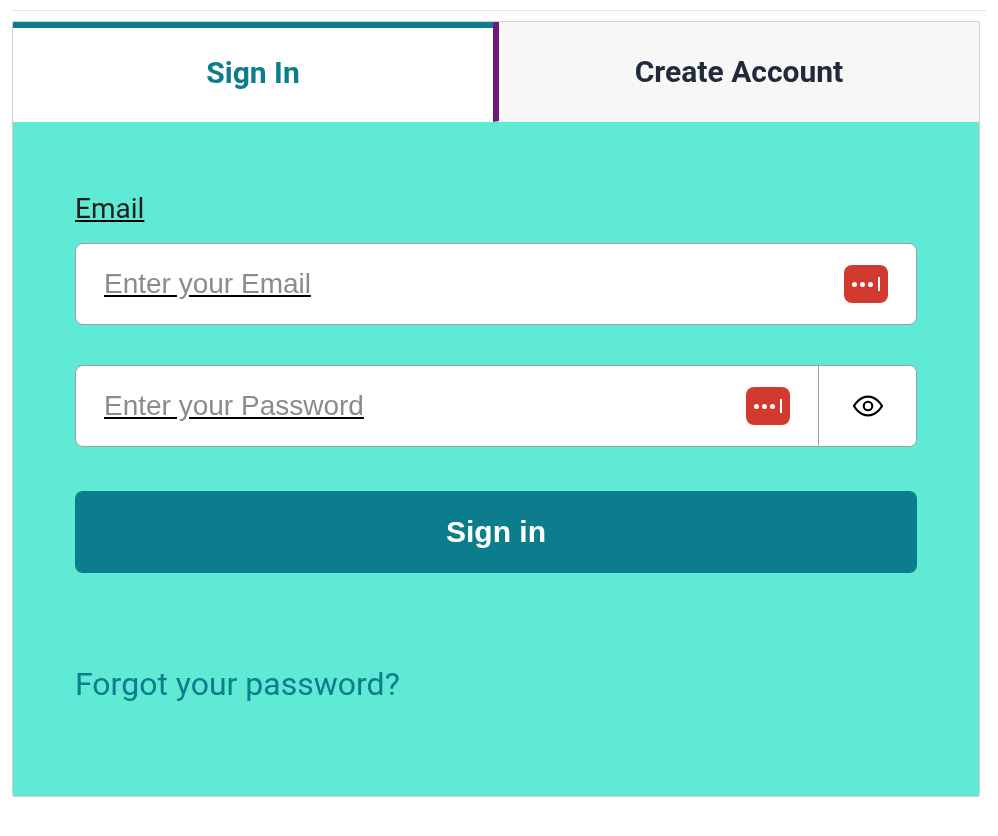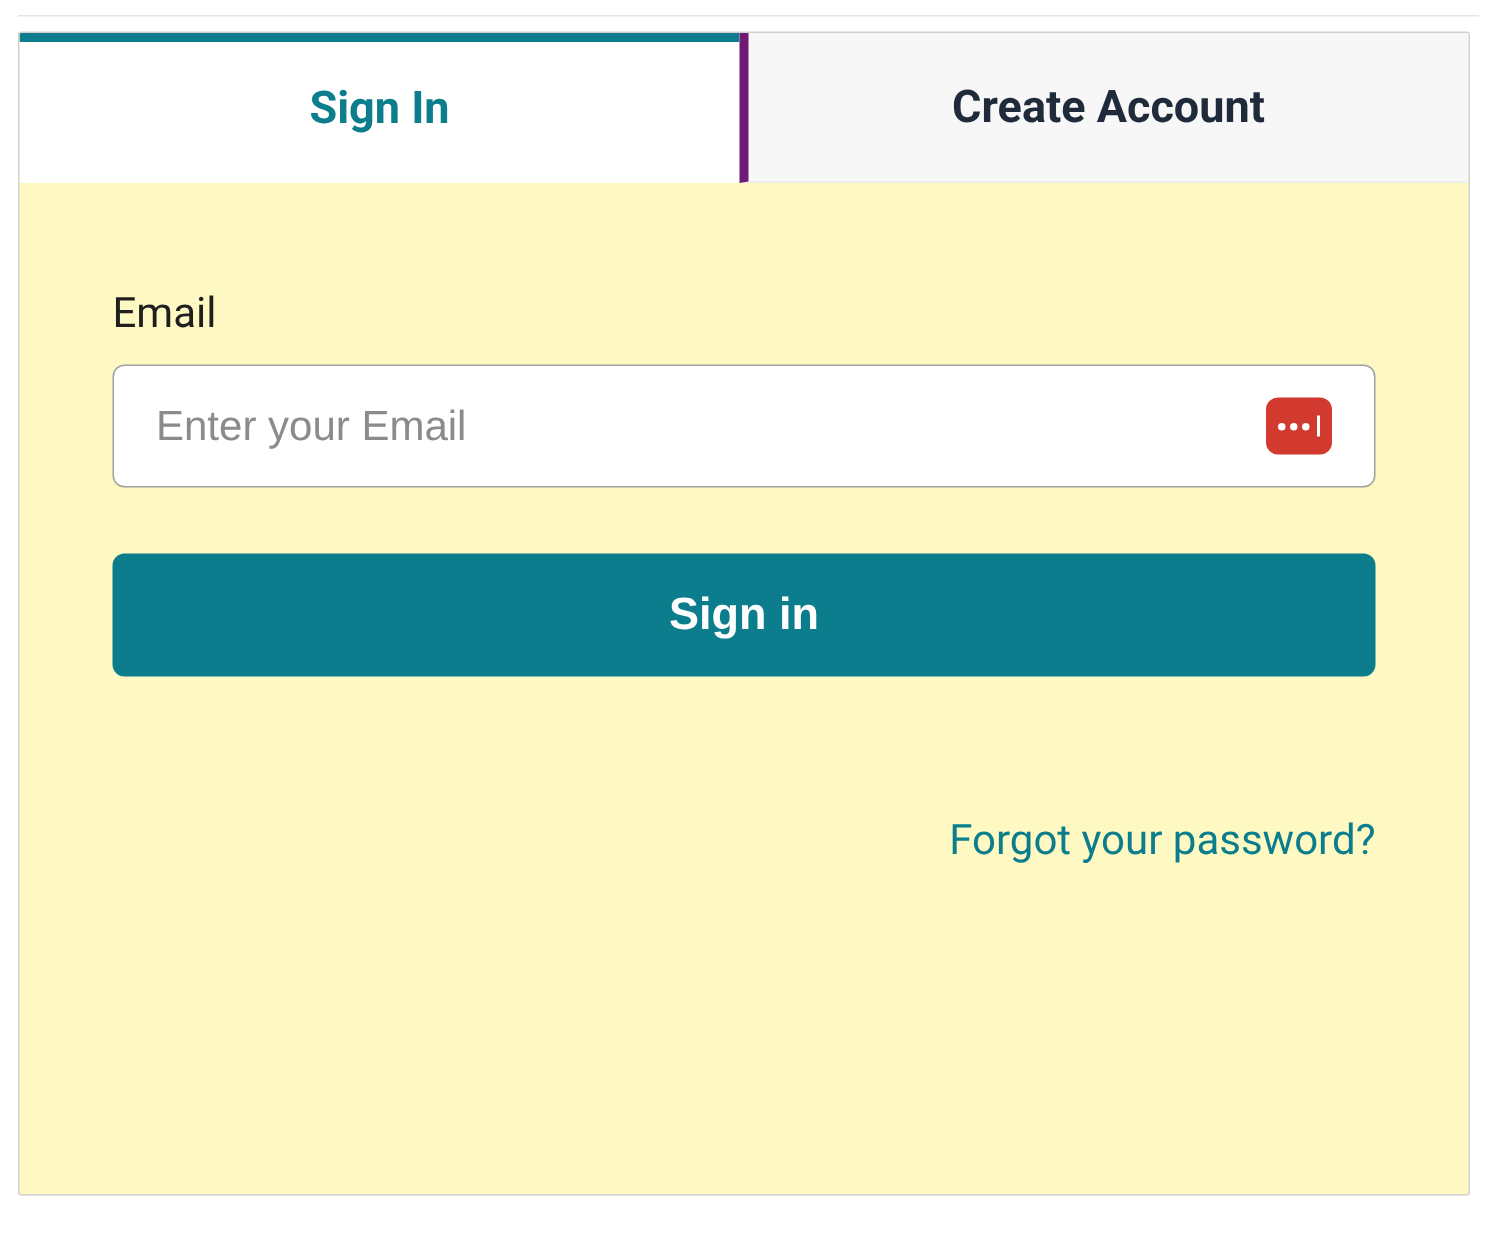--- a/index.html
+++ b/index.html
@@ -15,21 +15,21 @@
       padding: 10px 12px 20px 12px;
     }
     .divider-top {
       height: 1px;
       background: #e5e5e5;
       margin-bottom: 10px;
     }
     .card {
       border: 1px solid #d0d0d0;
       border-radius: 2px;
-      background: #fef9c3;
+      background: #5eead4;
       width: 968px;
       min-height: 776px;
       position: relative;
       overflow: hidden;
     }
     .tabs {
       display: flex;
       height: 100px;
     }
     .tab {
@@ -59,20 +59,21 @@
       color: #1f2a3a;
       background: #f7f7f7;
       border-left: 6px solid #701a75;
       border-bottom: 1px solid #ececec;
     }
     .form-area {
       padding: 70px 62px 40px 62px;
     }
     .form-group {
       margin-bottom: 40px;
+      text-decoration: underline;
     }
     .label {
       font-size: 28px;
       color: #1f1f1f;
       margin-bottom: 18px;
       display: block;
     }
     .input-row {
       display: flex;
       border: 1px solid #a0a0a0;
@@ -145,24 +146,24 @@
       color: #fff;
       border: none;
       border-radius: 8px;
       font-size: 30px;
       font-weight: 700;
       cursor: pointer;
       margin-top: 4px;
     }
     .forgot-link {
       display: block;
-      text-align: right;
+      text-align: left;
       margin-top: 92px;
       color: #0b7d8c;
-      font-size: 28px;
+      font-size: 32px;
       text-decoration: none;
       cursor: pointer;
     }
   </style>
 </head>
 <body>
 
 <div class="divider-top"></div>
 
 <div class="card">
@@ -189,20 +190,39 @@
               <div class="pm-dot"></div>
               <div class="pm-dot"></div>
               <div class="pm-cursor"></div>
             </div>
           </div>
         </div>
       </div>
     </div>
 
     <div class="form-group">
+      <div class="input-row">
+        <div class="input-inner">
+          <input type="password" class="text-input" placeholder="Enter your Password" style="">
+          <div class="pm-badge">
+            <div class="pm-dots">
+              <div class="pm-dot"></div>
+              <div class="pm-dot"></div>
+              <div class="pm-dot"></div>
+              <div class="pm-cursor"></div>
+            </div>
+          </div>
+        </div>
+        <div class="eye-btn">
+          <svg width="32" height="32" viewBox="0 0 24 24" fill="none" stroke="#000" stroke-width="1.6">
+            <path d="M1.5 12s3.8-7 10.5-7 10.5 7 10.5 7-3.8 7-10.5 7S1.5 12 1.5 12z"></path>
+            <circle cx="12" cy="12" r="3.2"></circle>
+          </svg>
+        </div>
+      </div>
     </div>
 
     <button class="submit-btn">
       <span>Sign in</span>
     </button>
 
     <a class="forgot-link">
       <span>Forgot your password?</span>
     </a>
 

